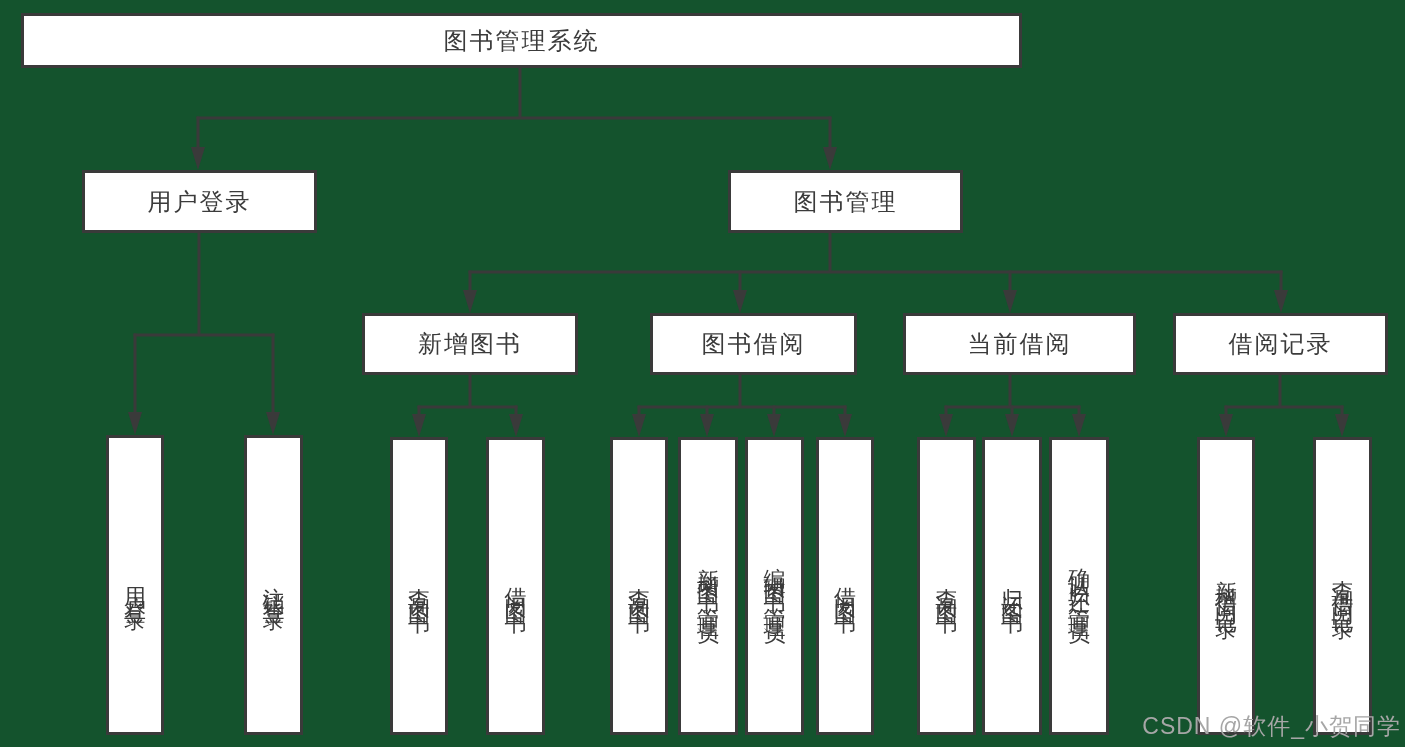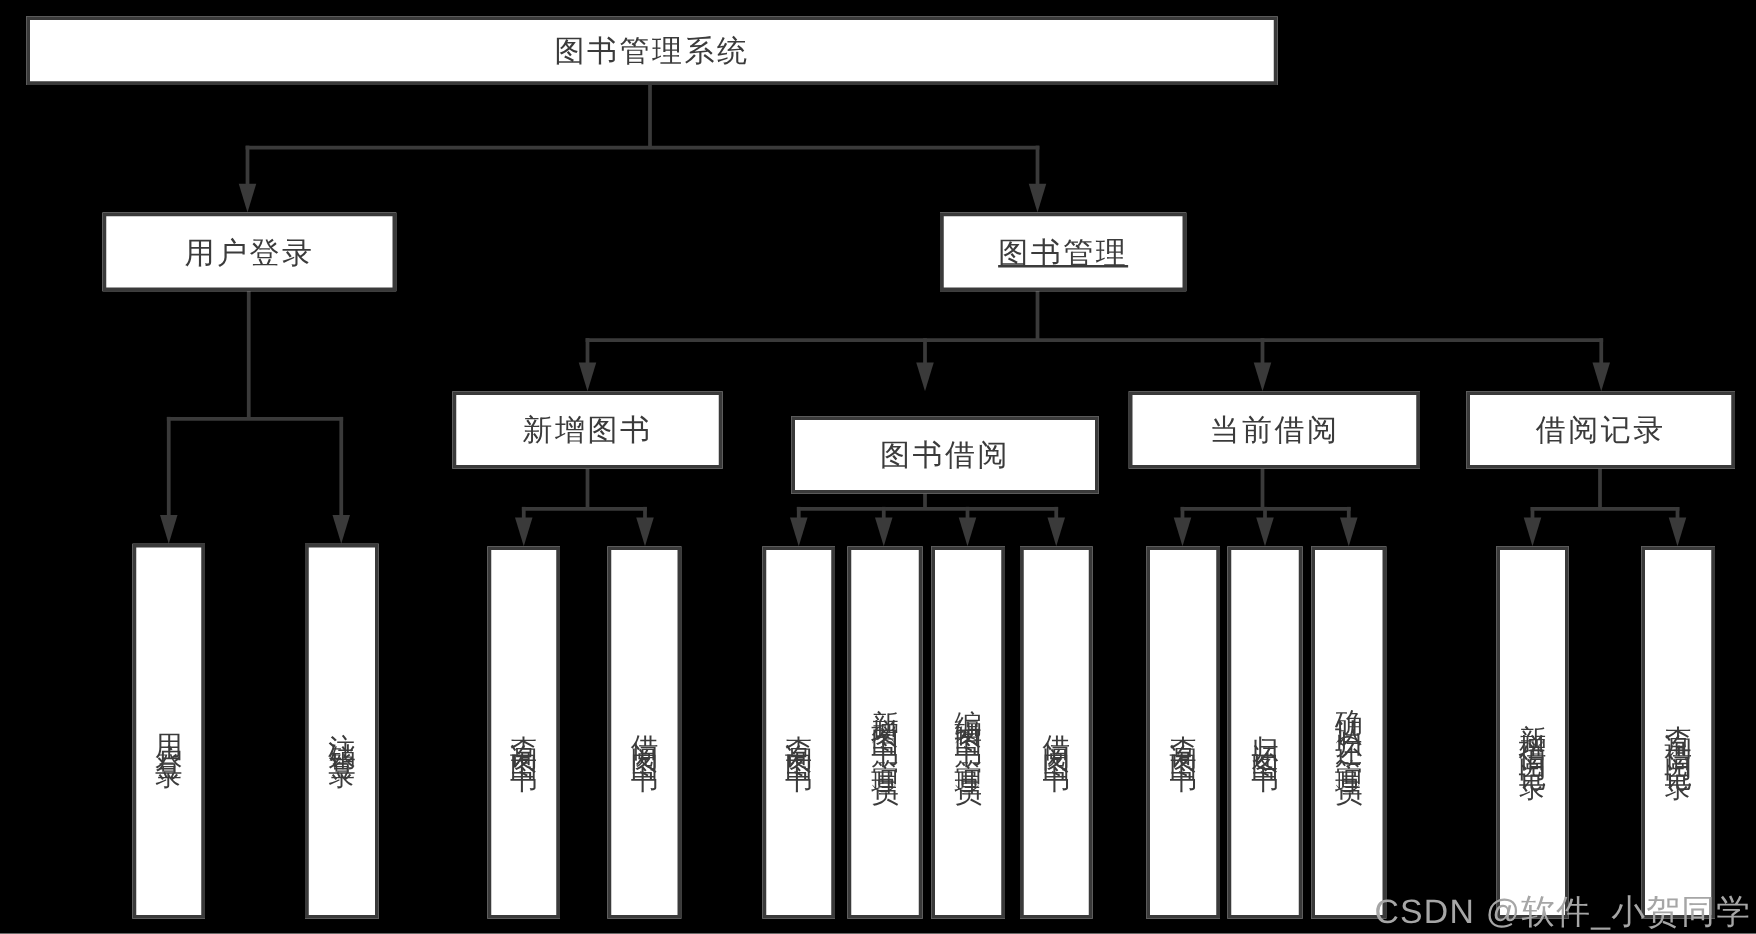--- a/index.html
+++ b/index.html
@@ -3,39 +3,39 @@
 <meta charset="utf-8">
 <style>
   :root{
     --ink:#3a3a3a;
     --box-bg:#ffffff;
     --wm:#a6a6a6;
   }
   html,body{margin:0;padding:0;background:#ffffff;}
   body{font-family:"Liberation Sans","DejaVu Sans",sans-serif;}
   #canvas{
-    position:relative;width:1405px;height:747px;background:#000000;overflow:hidden;text-align:center;
+    position:relative;width:1405px;height:747px;background:#14532d;overflow:hidden;text-align:center;
   }
   #wires{position:absolute;left:0;top:0;}
   .ln{stroke:var(--ink);stroke-width:3;fill:none;stroke-linecap:square;}
   .ah{fill:var(--ink);stroke:none;}
   .node{
     position:absolute;box-sizing:border-box;border:3px solid var(--ink);
     background:var(--box-bg);color:#3b3b3b;
     display:flex;align-items:center;justify-content:center;
   }
   .hnode{font-size:24px;letter-spacing:2px;white-space:nowrap;}
   .vnode{
     font-size:22px;letter-spacing:8px;
     writing-mode:vertical-rl;text-orientation:mixed;
     line-height:1;
   }
   .watermark{
     position:absolute;top:711px;right:4px;
-    font-size:27px;color:var(--wm);letter-spacing:1px;white-space:nowrap;
+    font-size:23px;color:var(--wm);letter-spacing:1px;white-space:nowrap;
   }
 </style>
 </head>
 <body>
 
 <div id="canvas">
 
   <svg id="wires" width="1405" height="747" viewBox="0 0 1405 747" aria-hidden="true">
 
     <path class="ln" d="M520,68 V118 M198,118 H830"></path>
@@ -87,24 +87,24 @@
     <path class="ln" d="M1280,375 V407 M1226,407 H1342"></path>
     <line class="ln" x1="1226" y1="407" x2="1226" y2="417"></line>
       <polygon class="ah" points="1219,414 1233,414 1226,437"></polygon>
     <line class="ln" x1="1342" y1="407" x2="1342" y2="417"></line>
       <polygon class="ah" points="1335,414 1349,414 1342,437"></polygon>
   </svg>
 
   <div class="node hnode" style="left:21px;top:13px;width:1001px;height:55px;">图书管理系统</div>
 
   <div class="node hnode" style="left:82px;top:170px;width:235px;height:63px;">用户登录</div>
-  <div class="node hnode" style="left:752px;top:170px;width:197px;height:63px;text-decoration:underline;">图书管理</div>
+  <div class="node hnode" style="left:728px;top:170px;width:235px;height:63px;">图书管理</div>
 
   <div class="node hnode" style="left:362px;top:313px;width:216px;height:62px;">新增图书</div>
-  <div class="node hnode" style="left:633px;top:313px;width:246px;height:62px;margin-top:20px;">图书借阅</div>
+  <div class="node hnode" style="left:650px;top:313px;width:207px;height:62px;">图书借阅</div>
   <div class="node hnode" style="left:903px;top:313px;width:233px;height:62px;">当前借阅</div>
   <div class="node hnode" style="left:1173px;top:313px;width:215px;height:62px;">借阅记录</div>
 
   <div class="node vnode" style="left:106px;top:435px;width:58px;height:300px;">用户登录</div>
   <div class="node vnode" style="left:244px;top:435px;width:59px;height:300px;">注销登录</div>
 
   <div class="node vnode" style="left:390px;top:437px;width:58px;height:298px;">查询图书</div>
   <div class="node vnode" style="left:486px;top:437px;width:59px;height:298px;">借阅图书</div>
 
   <div class="node vnode" style="left:610px;top:437px;width:58px;height:298px;">查询图书</div>

